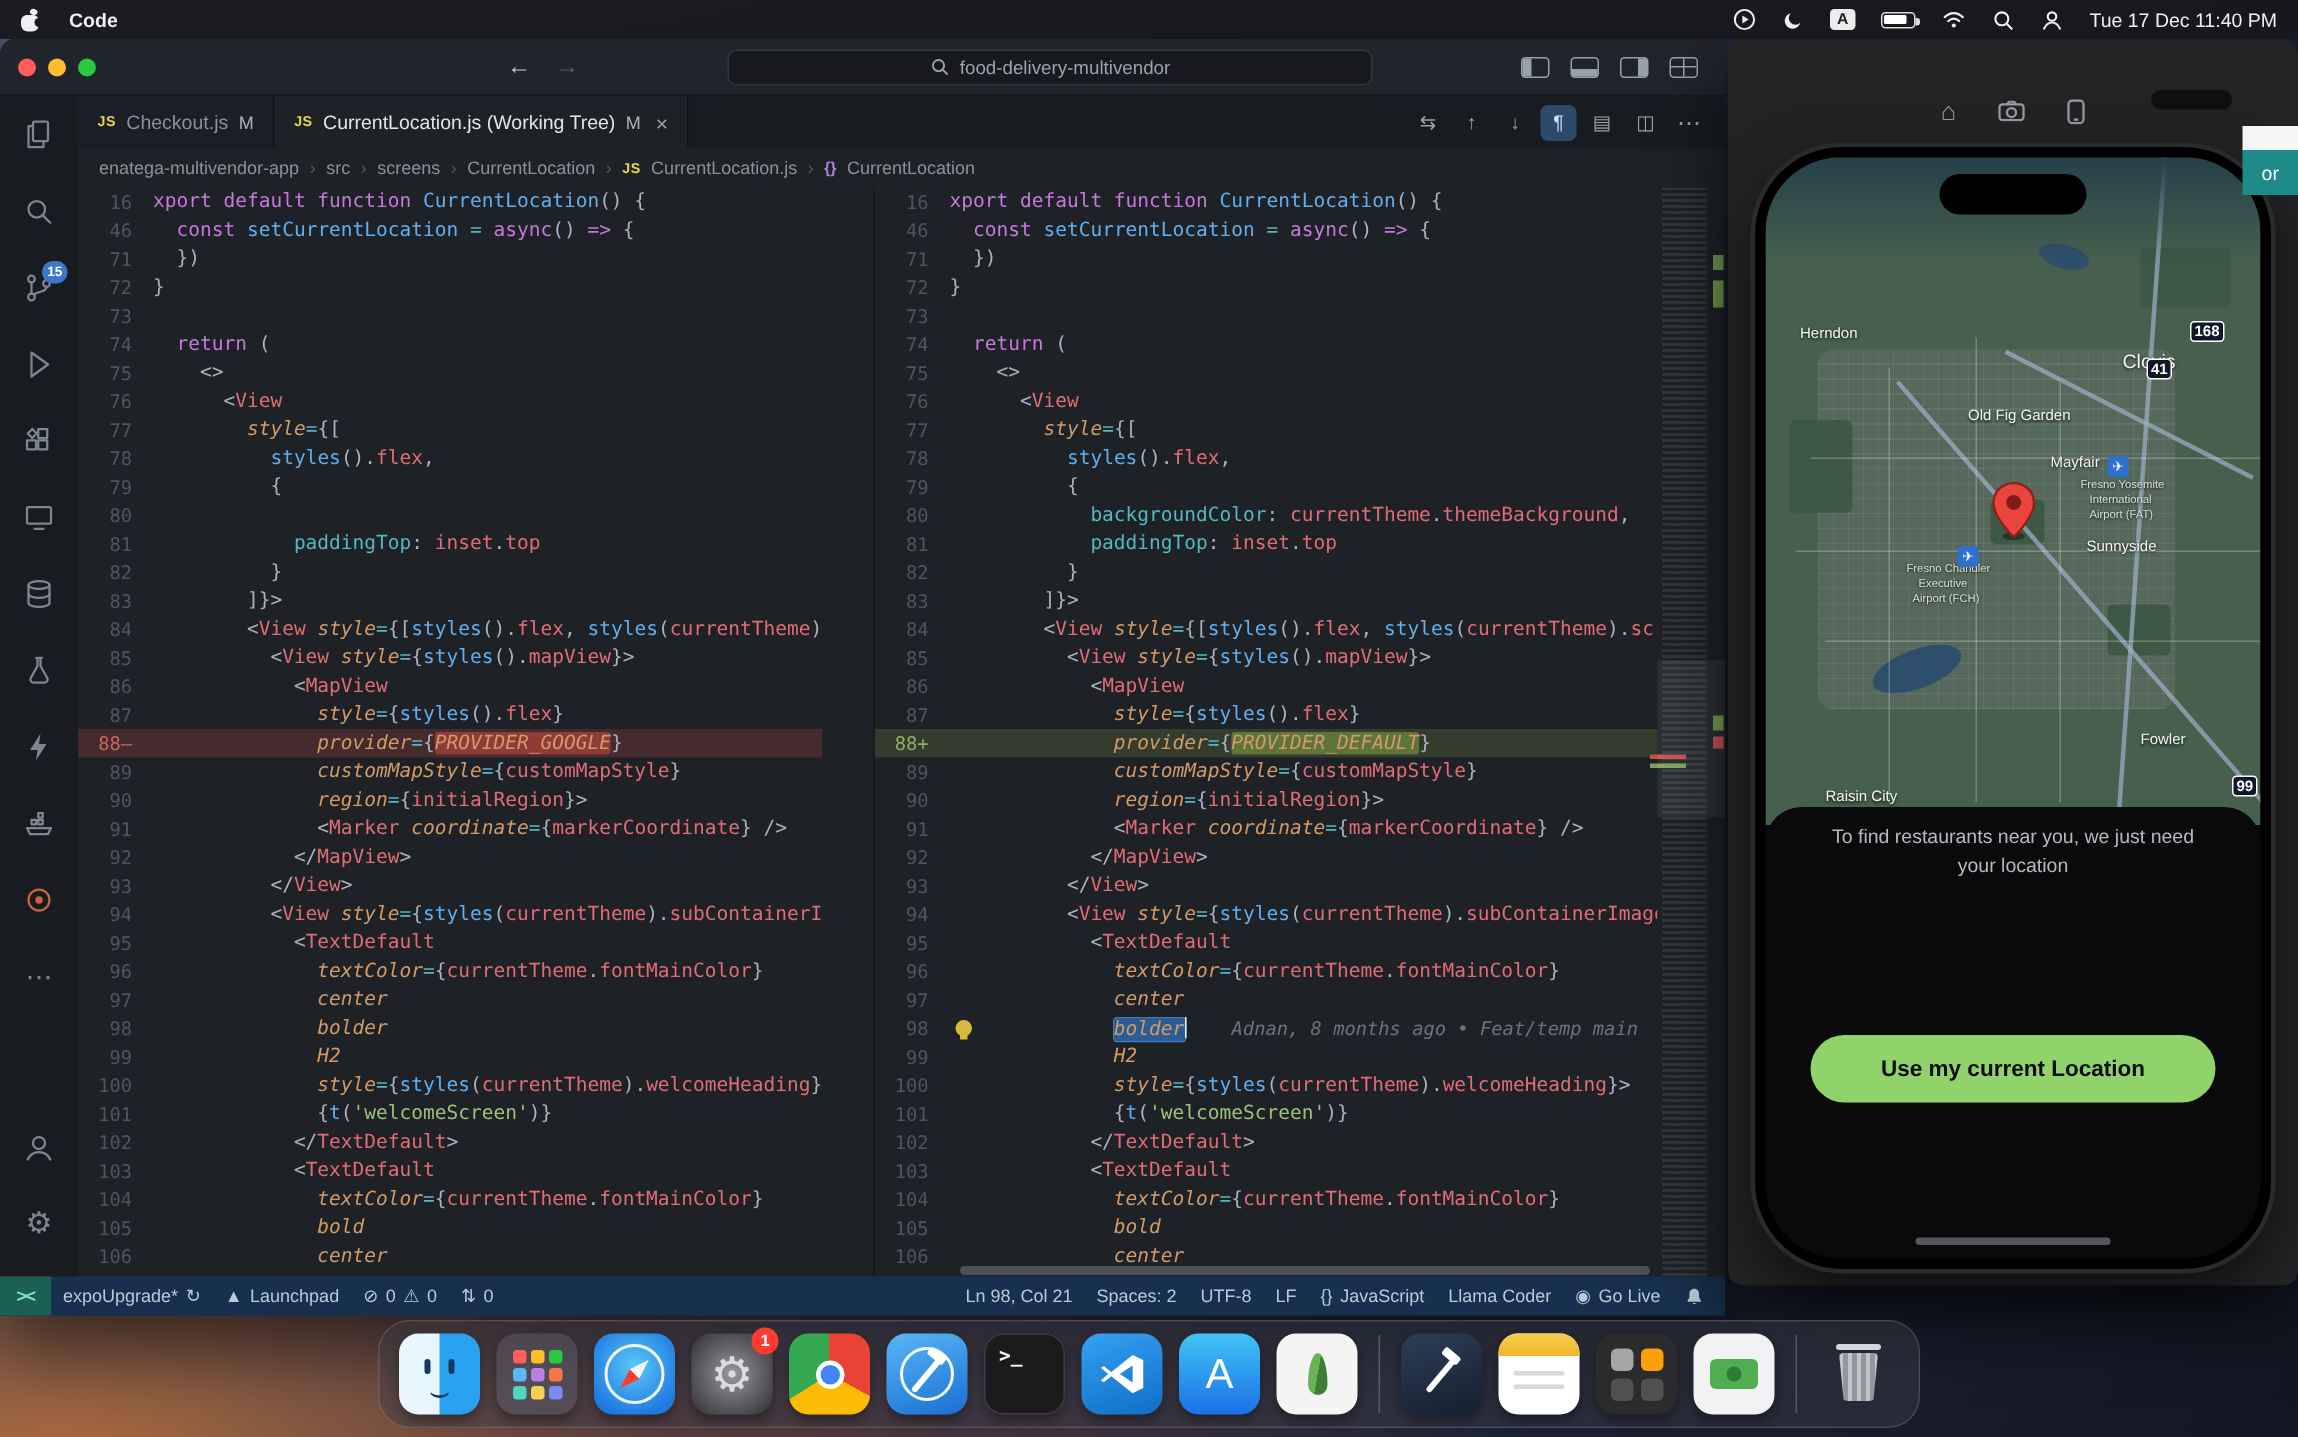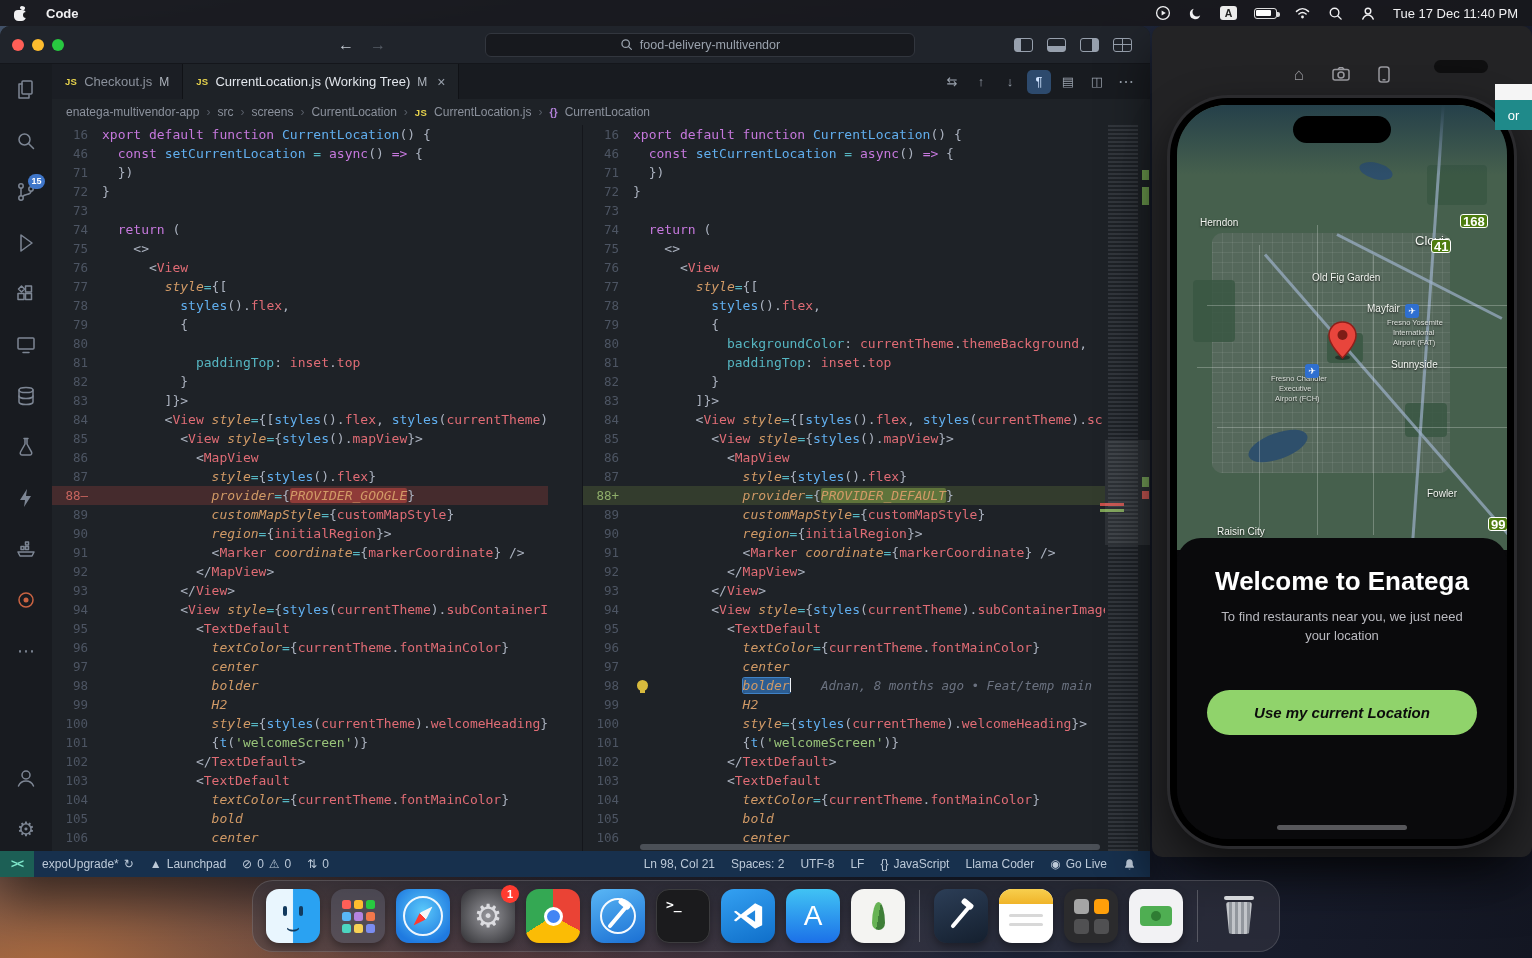--- a/index.html
+++ b/index.html
@@ -66,21 +66,21 @@
   .ta.lg{font-size:16px;}
   .ta.active{background:#2d4a6d;color:#cfe3ff;}
 
   .vs-breadcrumb{position:absolute;top:73px;left:52px;right:0;height:26px;background:#1e2227;display:flex;
     align-items:center;gap:7px;padding-left:14px;font-size:12px;color:#8b919c;}
   .bc-sep{color:#565c66;font-size:12px;}
   .bc-sym{color:#b180d7;font-weight:700;font-size:10.5px;}
 
   
   .activitybar{position:absolute;left:0;top:38px;bottom:26px;width:52px;background:#181b20;display:flex;
-    flex-direction:column;align-items:center;padding:14px 0 10px;gap:27px;}
+    flex-direction:column;align-items:center;padding:14px 0 23px;gap:27px;}
   .ab-icon{width:24px;height:24px;color:#7d8694;position:relative;display:flex;align-items:center;justify-content:center;}
   .ab-icon svg{display:block;stroke:currentColor;fill:none;stroke-width:1.5;stroke-linecap:round;stroke-linejoin:round;}
   .ab-icon.colored{color:#c96342;}
   .ab-badge{position:absolute;right:-7px;top:-6px;background:#3f76c9;color:#fff;border-radius:9px;font-size:9px;
     min-width:17px;height:15px;line-height:15px;text-align:center;font-weight:700;}
   .ab-bottom{margin-top:auto;display:flex;flex-direction:column;gap:27px;align-items:center;}
   .ab-gear{font-size:20px;color:#7d8694;line-height:24px;}
 
   
   .vs-editor{position:absolute;top:99px;left:52px;right:0;bottom:26px;overflow:hidden;background:#1e2227;}
@@ -146,32 +146,32 @@
     background-image:repeating-linear-gradient(0deg,rgba(255,255,255,.07) 0 1px,transparent 1px 10px),
       repeating-linear-gradient(90deg,rgba(255,255,255,.07) 0 1px,transparent 1px 10px);}
   .park{position:absolute;background:#3a5743;border-radius:4px;opacity:.85;}
   .water{position:absolute;background:#2e4f6b;border-radius:50%;}
   .road{position:absolute;background:#9db1c9;opacity:.7;transform-origin:left center;}
   .road.minor{background:rgba(255,255,255,.25);opacity:1;}
   .maplabel{position:absolute;color:#f2f5f0;text-shadow:0 1px 2px rgba(0,0,0,.85);white-space:nowrap;z-index:3;}
   .maplabel.lg{font-size:13px;}
   .maplabel.sm{font-size:10px;}
   .maplabel.xs{font-size:7.5px;color:#dbe0db;}
-  .shield{position:absolute;min-width:17px;height:14px;background:#4d7c0f;border:1px solid #fff;border-radius:3px;
-    color:#fff;font-size:13px;font-weight:700;display:flex;align-items:center;justify-content:center;padding:0 2px;z-index:3;}
+  .shield{position:absolute;min-width:17px;height:14px;background:#0f172a;border:1px solid #fff;border-radius:3px;
+    color:#fff;font-size:10px;font-weight:700;display:flex;align-items:center;justify-content:center;padding:0 2px;z-index:3;}
   .airplane{position:absolute;width:14px;height:14px;background:#2f6fd0;border-radius:3px;color:#fff;font-size:9px;
     display:flex;align-items:center;justify-content:center;z-index:3;}
   .pin{position:absolute;left:150px;top:216px;z-index:4;}
   .pin-shadow{position:absolute;left:158px;top:250px;width:15px;height:5px;background:rgba(0,0,0,.4);border-radius:50%;z-index:3;}
 
   .sheet{position:absolute;left:0;right:0;bottom:0;height:301px;background:#0a0a0c;border-radius:24px 24px 0 0;z-index:6;}
   .sheet-title{margin-top:28px;text-align:center;color:#fff;font-size:26px;font-weight:700;}
   .sheet-sub{text-align:center;color:#b9b9bf;font-size:13px;line-height:19px;margin-top:10px;}
   .sheet-btn{position:absolute;left:30px;right:30px;height:45px;border-radius:23px;display:flex;align-items:center;
-    justify-content:center;font-size:15px;font-style:italic;}
+    justify-content:center;font-size:15px;}
   .btn-primary{top:152px;background:#90d36b;color:#0c0c0c;font-weight:600;}
   .btn-secondary{top:214px;border:1.5px solid #e8e8ec;color:#fff;background:transparent;}
   .home-ind{position:absolute;bottom:9px;left:50%;transform:translateX(-50%);width:130px;height:5px;border-radius:3px;background:#57575b;}
 
   .bgfrag{position:absolute;right:0;top:84px;width:37px;height:46px;z-index:30;color:#fff;font-size:13px;
     background:linear-gradient(#f5f5f5 0 16px,#1f8a8a 16px);display:flex;align-items:flex-end;justify-content:center;padding-bottom:7px;}
 
   
   .dock{position:absolute;left:50%;bottom:6px;transform:translateX(-50%);height:72px;background:rgba(60,60,72,.45);
     border:1px solid rgba(255,255,255,.14);border-radius:21px;display:flex;align-items:center;gap:11px;padding:0 13px;z-index:40;}
@@ -639,21 +639,20 @@
             <span class="maplabel sm" style="left: 250px; top: 383px;">Fowler</span>
             <span class="maplabel sm" style="left: 40px; top: 421px;">Raisin City</span>
             <span class="shield" style="left: 283px; top: 109px;">168</span>
             <span class="shield" style="left: 254px; top: 134px;">41</span>
             <span class="shield" style="left: 311px; top: 412px;">99</span>
             <span class="airplane" style="left: 228px; top: 199px;">✈</span>
             <span class="airplane" style="left: 128px; top: 259px;">✈</span>
           </div>
         <div class="island"></div>
         <div class="sheet">
-          <div class="sheet-title">Welcome to Enatega</div>
           <div class="sheet-sub">
             <span>To find restaurants near you, we just need</span><br>
             <span>your location</span>
           </div>
           <div class="sheet-btn btn-primary">Use my current Location</div>
           <div class="home-ind"></div>
         </div>
       </div>
     </div>
   </div>

